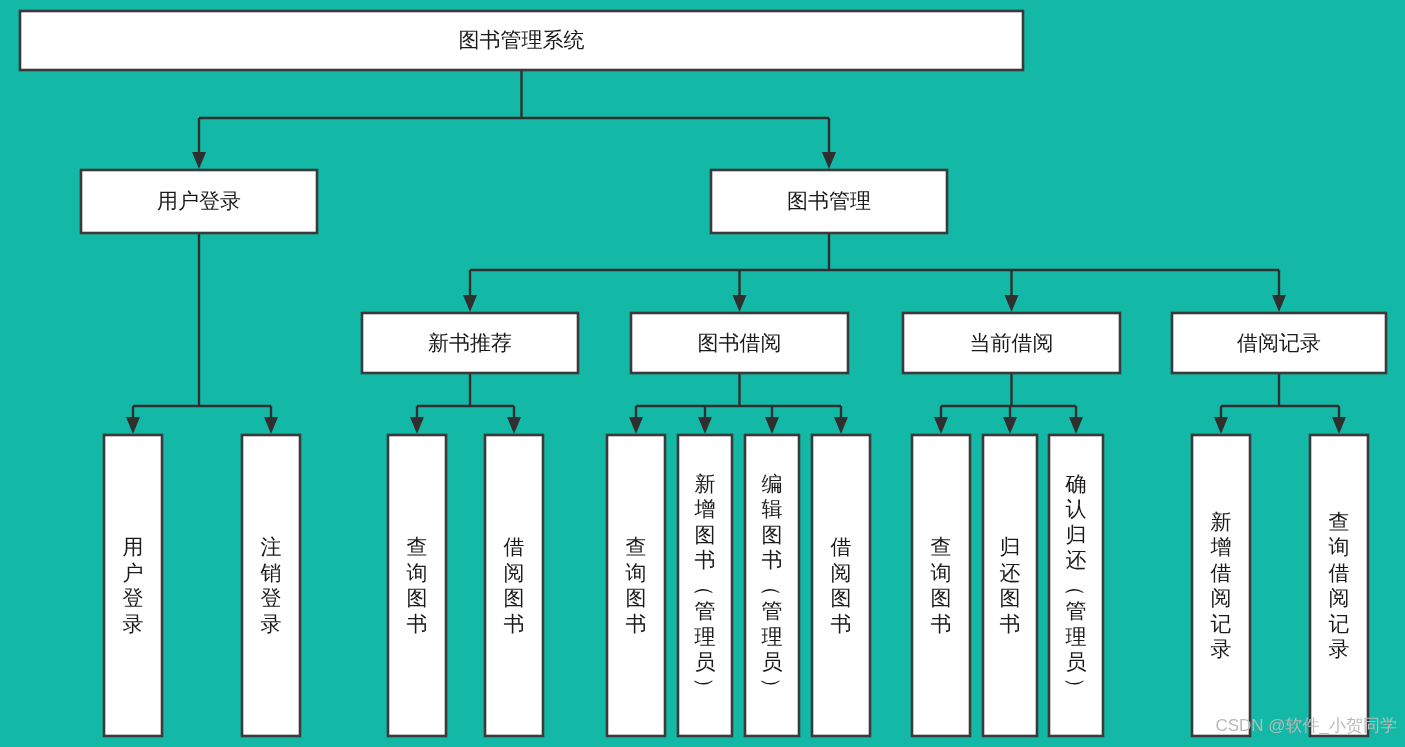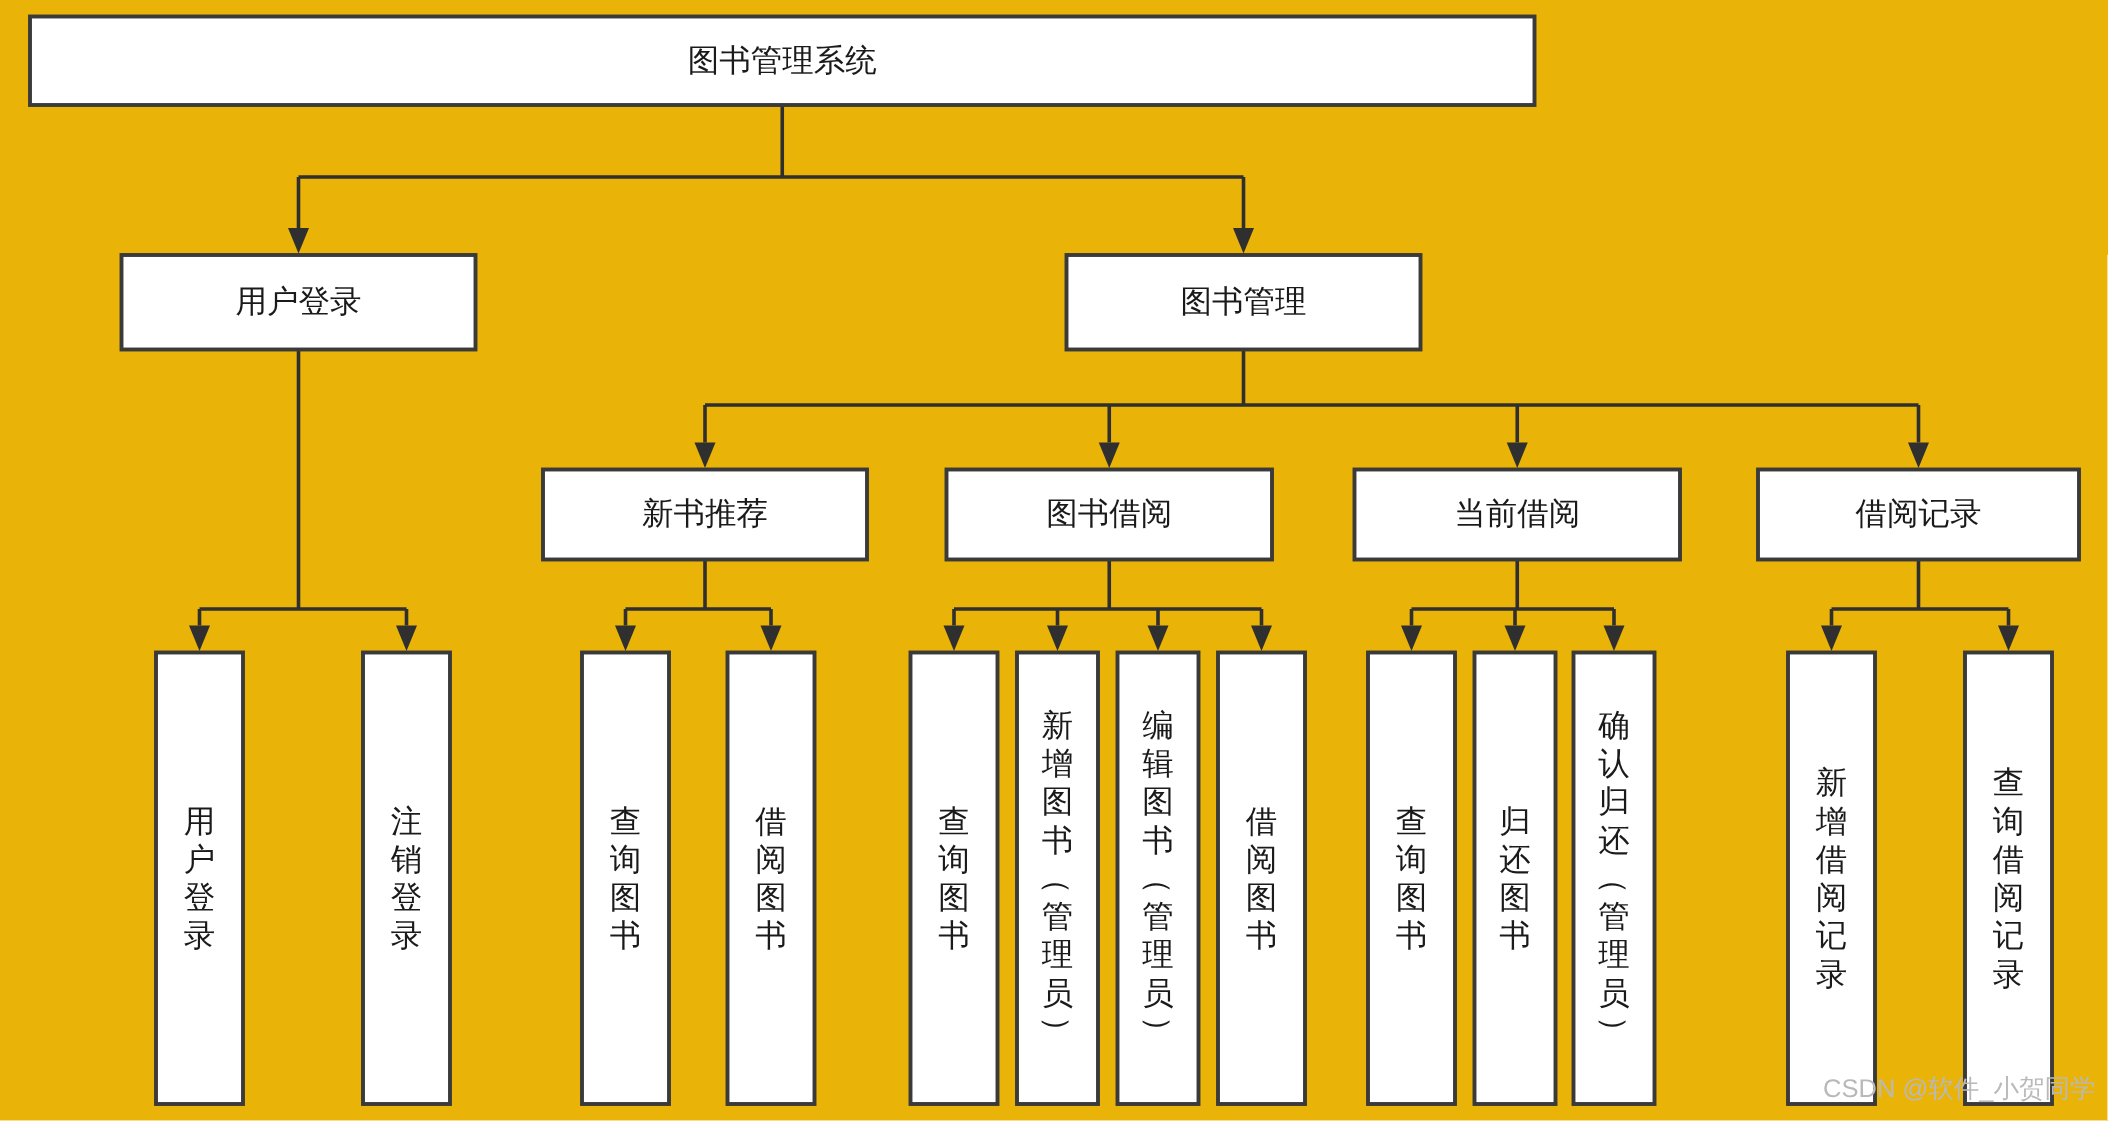--- a/index.html
+++ b/index.html
@@ -11,21 +11,21 @@
   body {
     width: 1405px;
     height: 747px;
     font-family: "Liberation Sans", "DejaVu Sans", sans-serif;
     overflow: hidden;
   }
   #diagram-root {
     position: relative;
     width: 1405px;
     height: 747px;
-    background: #eab308;
+    background: #14b8a6;
   }
   svg.diagram-canvas {
     position: absolute;
     top: 0;
     left: 0;
     width: 1405px;
     height: 747px;
     display: block;
   }
   .node-box {

